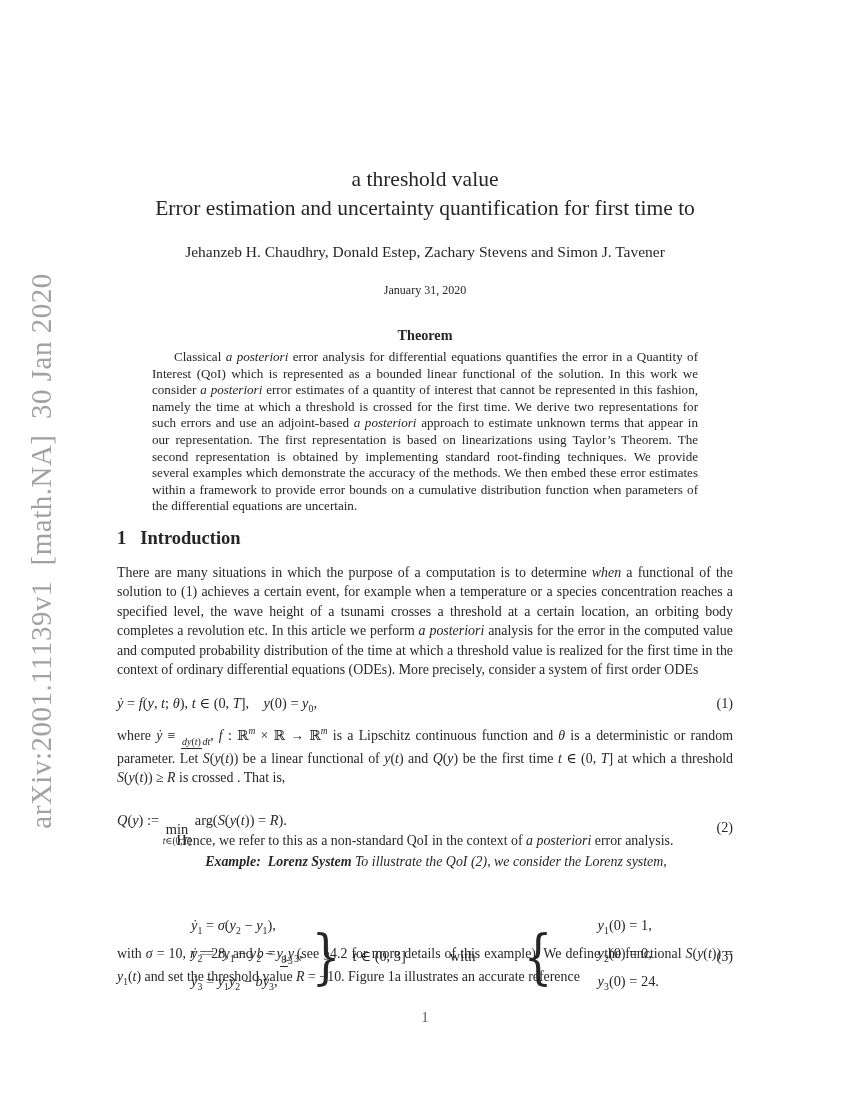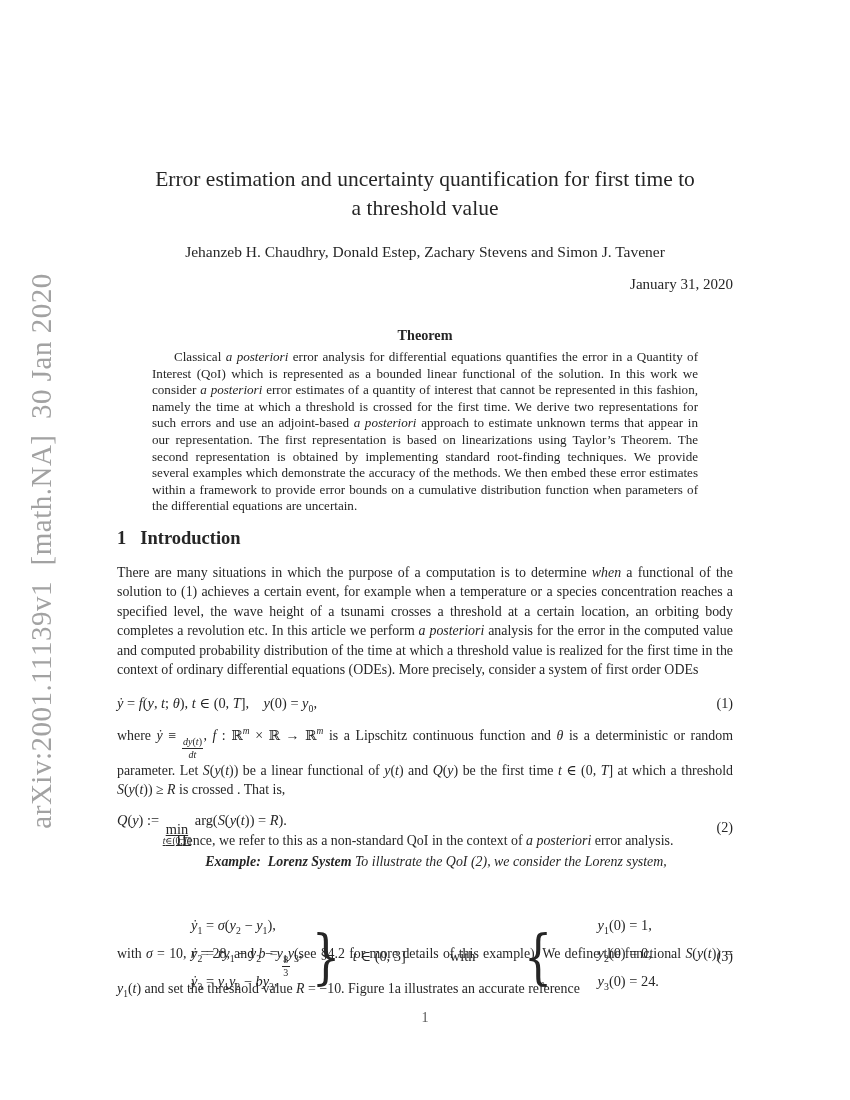--- a/index.html
+++ b/index.html
@@ -9,42 +9,42 @@
   }
   .watermark{
     position:absolute;top:551px;left:41px;
     transform:translate(-50%,-50%) rotate(-90deg);
     white-space:pre;font-size:29px;color:#a2a2a2;letter-spacing:0.5px;
   }
   .content{position:absolute;left:117px;top:0;width:616px;}
   .blk{position:absolute;left:0;width:616px;}
   .paper-title{top:165px;text-align:center;font-size:21.5px;line-height:29px;}
   .authors{top:243px;text-align:center;font-size:15.5px;}
-  .date{top:276px;text-align:right;font-size:15px;}
+  .date{top:283px;text-align:center;font-size:12px;}
   .abs-head{top:327px;text-align:center;font-size:14.2px;font-weight:bold;}
   .abs-body{top:349px;left:35px;width:546px;font-size:13.1px;line-height:16.6px;
             text-align:justify;text-indent:22px;}
   .sec-head{top:528px;font-size:18.5px;font-weight:bold;}
   .sec-num{margin-right:14px;}
   .para{font-size:13.9px;line-height:19.4px;text-align:justify;}
   .p1{top:563px;}
   .p2{top:722px;}
   .p3{top:831px;text-align:center;}
   .p4{top:852px;text-indent:22px;text-align:center;font-style:italic;}
   .p5{top:944px;}
   .eqrow{position:relative;text-align:left;font-size:14.4px;}
   .eq1{top:692px;height:22px;line-height:22px;}
   .eq2{top:790px;height:30px;}
   .eqtag{position:absolute;right:0;top:50%;transform:translateY(-50%);font-size:14.2px;}
   sub{font-size:68%;}
   sup{font-size:68%;}
-  .frac{display:inline-flex;flex-direction:column;align-items:center;
+  .frac{display:inline-flex;flex-direction:row;align-items:center;
         vertical-align:-5px;font-size:10px;line-height:1.2;}
   .frac .fn{border-bottom:1px solid #262626;padding:0 1.5px;}
-  .mop{display:inline-flex;flex-direction:column;align-items:center;vertical-align:-9px;line-height:1.05;text-decoration:underline;}
+  .mop{display:inline-flex;flex-direction:column;align-items:center;vertical-align:-9px;line-height:1.05;}
   .mop .mop-sub{font-size:9.5px;}
   .eq3{top:868px;height:72px;display:flex;align-items:center;justify-content:center;font-size:14.4px;}
   .eq3-sys{display:flex;flex-direction:column;align-items:flex-start;line-height:22px;}
   .eq3-ics{display:flex;flex-direction:column;align-items:flex-start;line-height:22px;margin-left:34px;}
   .brace{font-size:60px;font-weight:400;line-height:66px;
          font-family:"DejaVu Serif",serif;transform:scaleX(0.75);}
   .brace-r{margin-left:4px;}
   .brace-l{margin-right:6px;}
   .eq3-domain{margin-left:8px;}
   .eq3-with{margin:0 44px;}
@@ -55,22 +55,22 @@
 </head>
 <body>
 
 <div class="page">
 
   <div class="watermark">arXiv:2001.11139v1  [math.NA]  30 Jan 2020</div>
 
   <div class="content">
 
     <div class="blk paper-title">
+      <div>a threshold value</div>
       <div>Error estimation and uncertainty quantification for first time to</div>
-      <div>a threshold value</div>
     </div>
 
     <div class="blk authors">Jehanzeb H. Chaudhry, Donald Estep, Zachary Stevens and Simon J. Tavener</div>
 
     <div class="blk date">January 31, 2020</div>
 
     <div class="blk abs-head">Theorem</div>
 
     <div class="blk abs-body">Classical <i>a posteriori</i> error analysis for differential equations quantifies the error in a Quantity of Interest (QoI) which is represented as a bounded linear functional of the solution. In this work we consider <i>a posteriori</i> error estimates of a quantity of interest that cannot be represented in this fashion, namely the time at which a threshold is crossed for the first time. We derive two representations for such errors and use an adjoint-based <i>a posteriori</i> approach to estimate unknown terms that appear in our representation. The first representation is based on linearizations using Taylor’s Theorem. The second representation is obtained by implementing standard root-finding techniques. We provide several examples which demonstrate the accuracy of the methods. We then embed these error estimates within a framework to provide error bounds on a cumulative distribution function when parameters of the differential equations are uncertain.</div>
 

